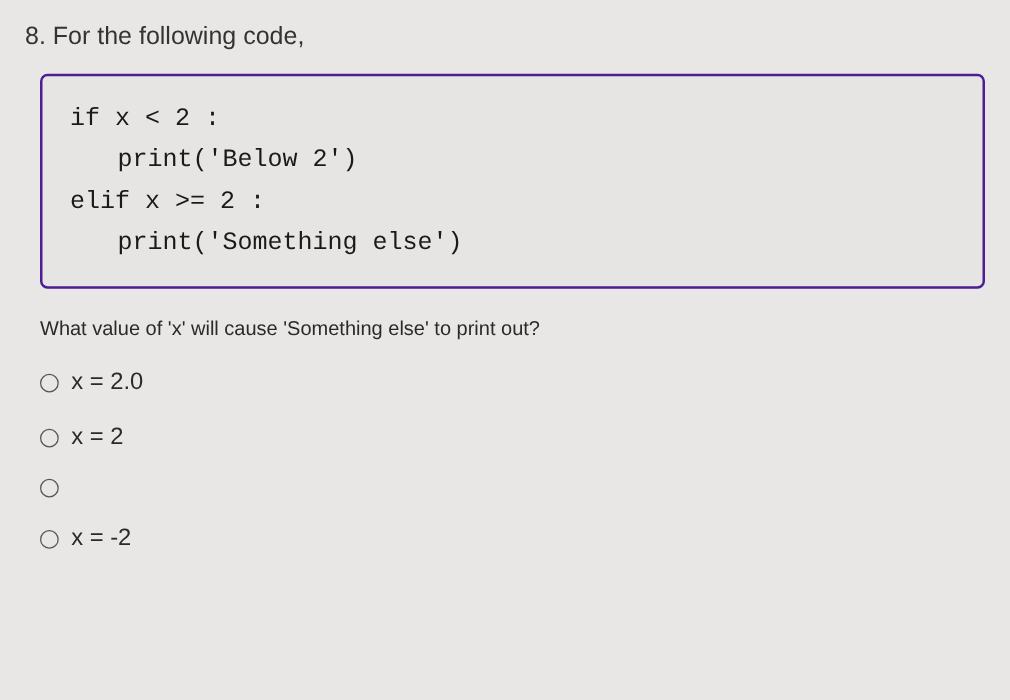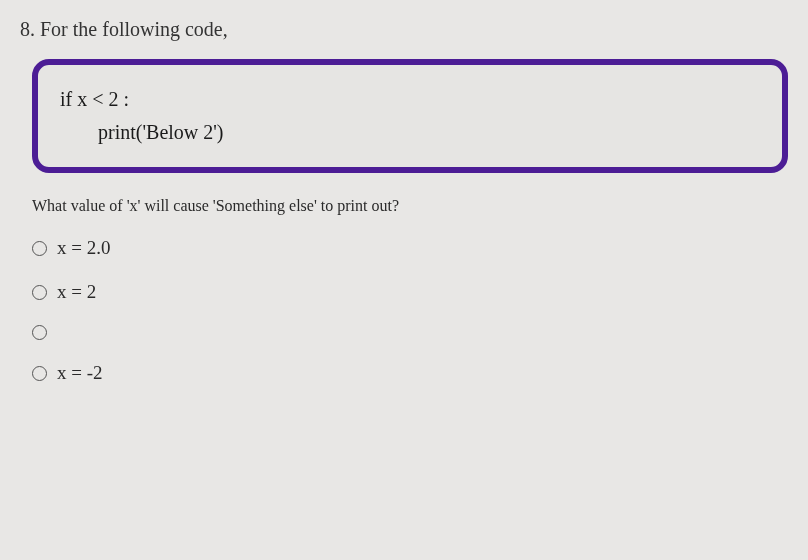--- a/index.html
+++ b/index.html
@@ -1,38 +1,37 @@
 <!DOCTYPE html>
 <html><head>
   <meta charset="utf-8">
   <style>
     * {
       margin: 0;
       padding: 0;
       box-sizing: border-box;
-      font-family: Liberation Serif, serif;
     }
     body {
       width: 808px;
       height: 560px;
       background: #e8e7e5;
       font-family: Arial, Helvetica, sans-serif;
       color: #2a2a2a;
       padding: 18px 20px 0 20px;
       overflow: hidden;
     }
     .question-header {
       font-size: 20px;
       font-weight: 400;
       color: #333;
       margin-bottom: 18px;
     }
     .code-block {
-      border: 6px solid #4c1d95;
-      border-radius: 17px;
+      border: 2px solid #4c1d95;
+      border-radius: 6px;
       background: #e6e5e3;
       padding: 18px 18px 18px 22px;
       margin-bottom: 24px;
       margin-left: 12px;
       font-family: 'Courier New', Courier, monospace;
       font-size: 20px;
       line-height: 1.65;
       color: #1a1a1a;
     }
     .code-block .indent1 {
@@ -69,20 +68,22 @@
 <body>
 
 <div class="question-header">
   <span>8.</span>
   <span>For the following code,</span>
 </div>
 
 <div class="code-block">
   <div>if x &lt; 2 :</div>
   <div class="indent1">print('Below 2')</div>
+  <div>elif x &gt;= 2 :</div>
+  <div class="indent1">print('Something else')</div>
 </div>
 
 <div class="question-text">What value of 'x' will cause 'Something else' to print out?</div>
 
 <div class="option">
   <span class="radio"></span>
   <span>x = 2.0</span>
 </div>
 
 <div class="option">

